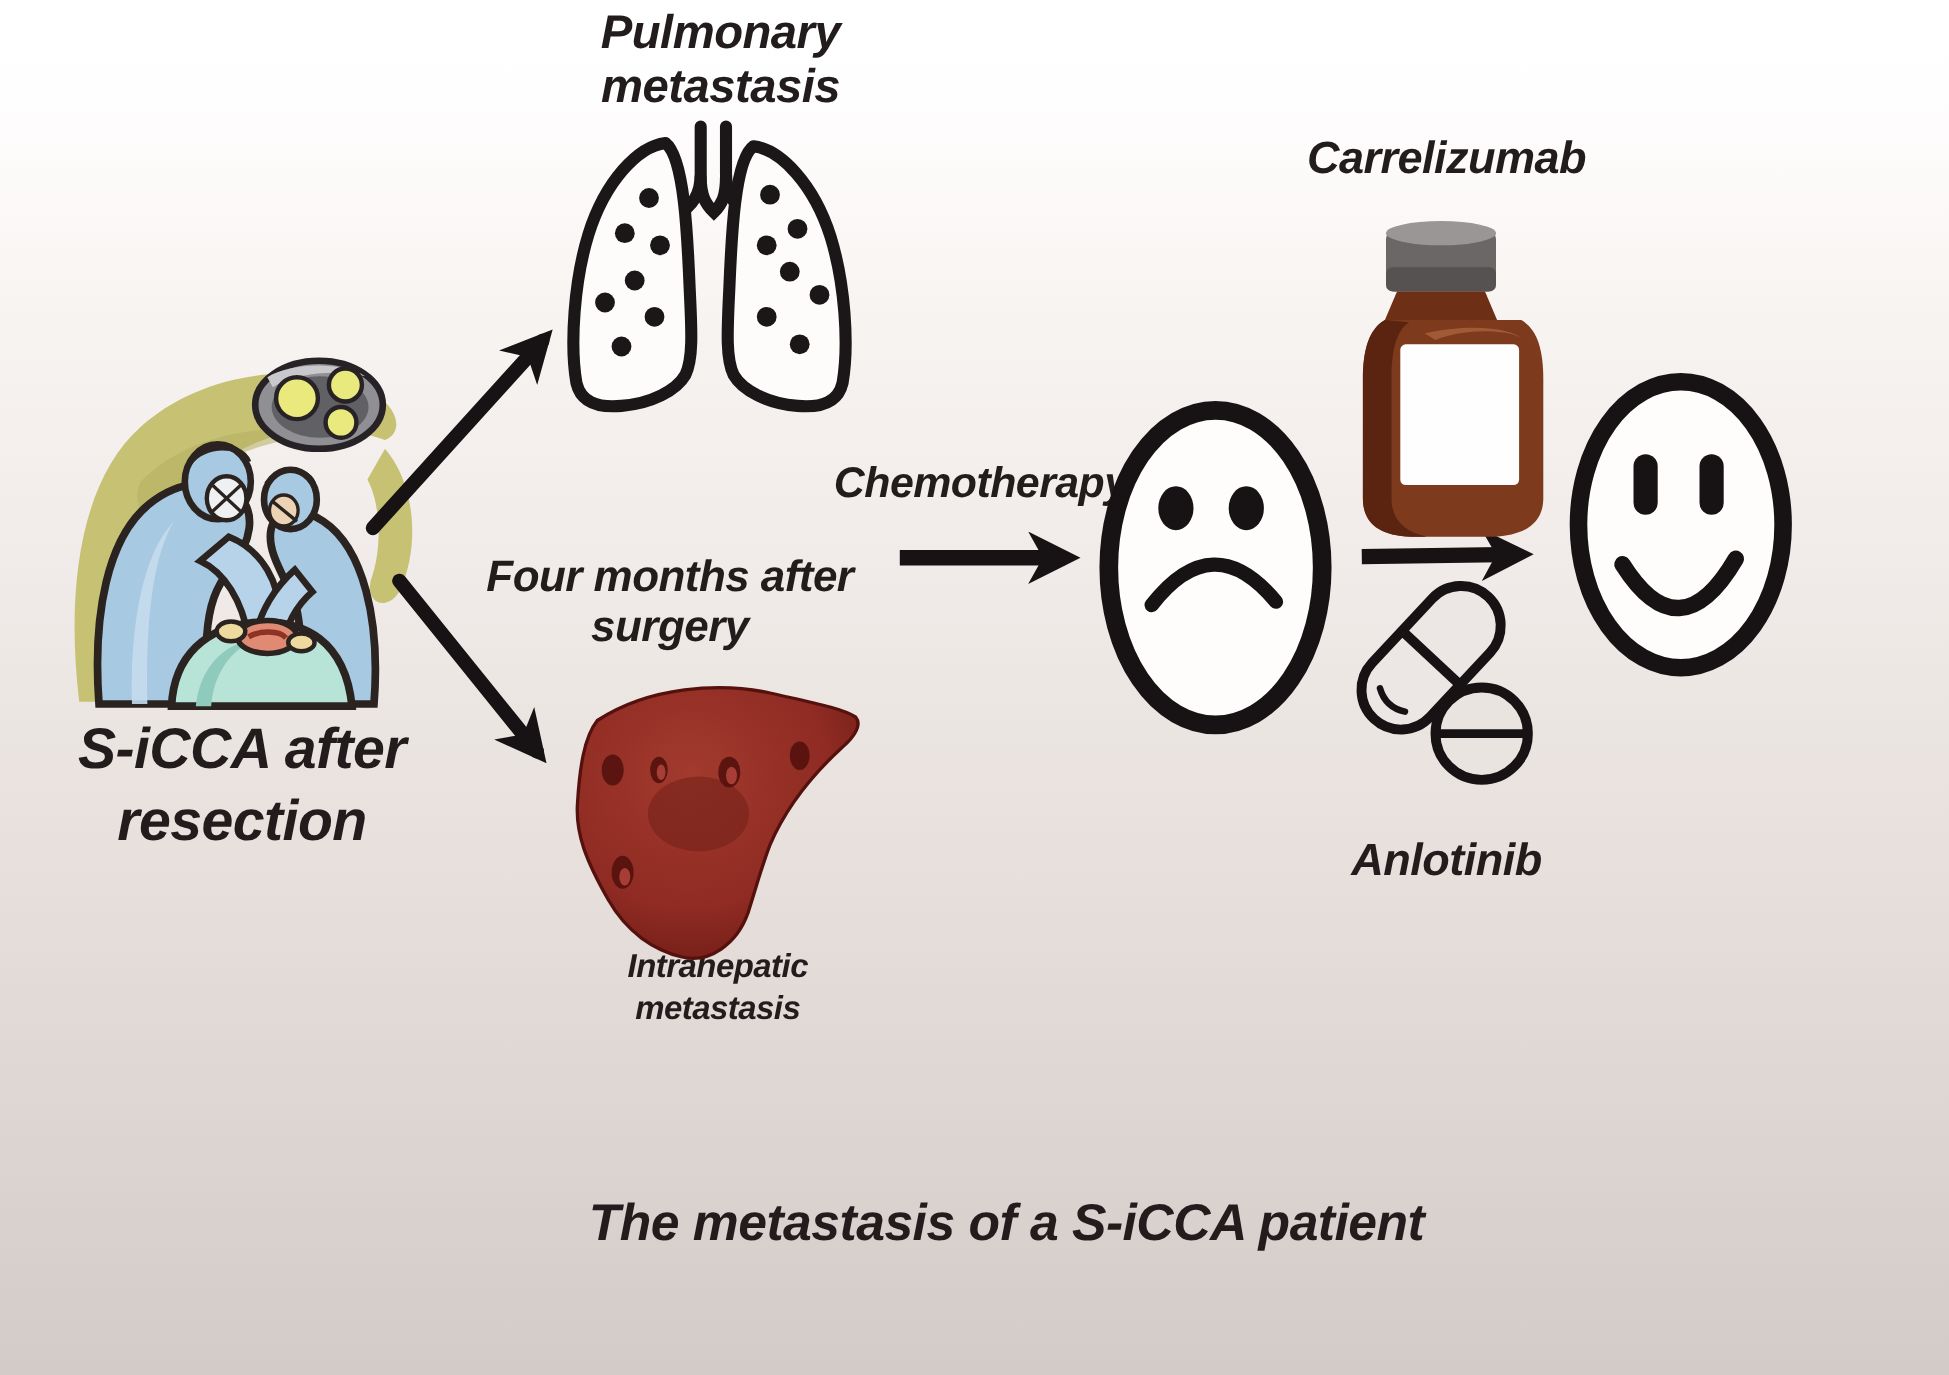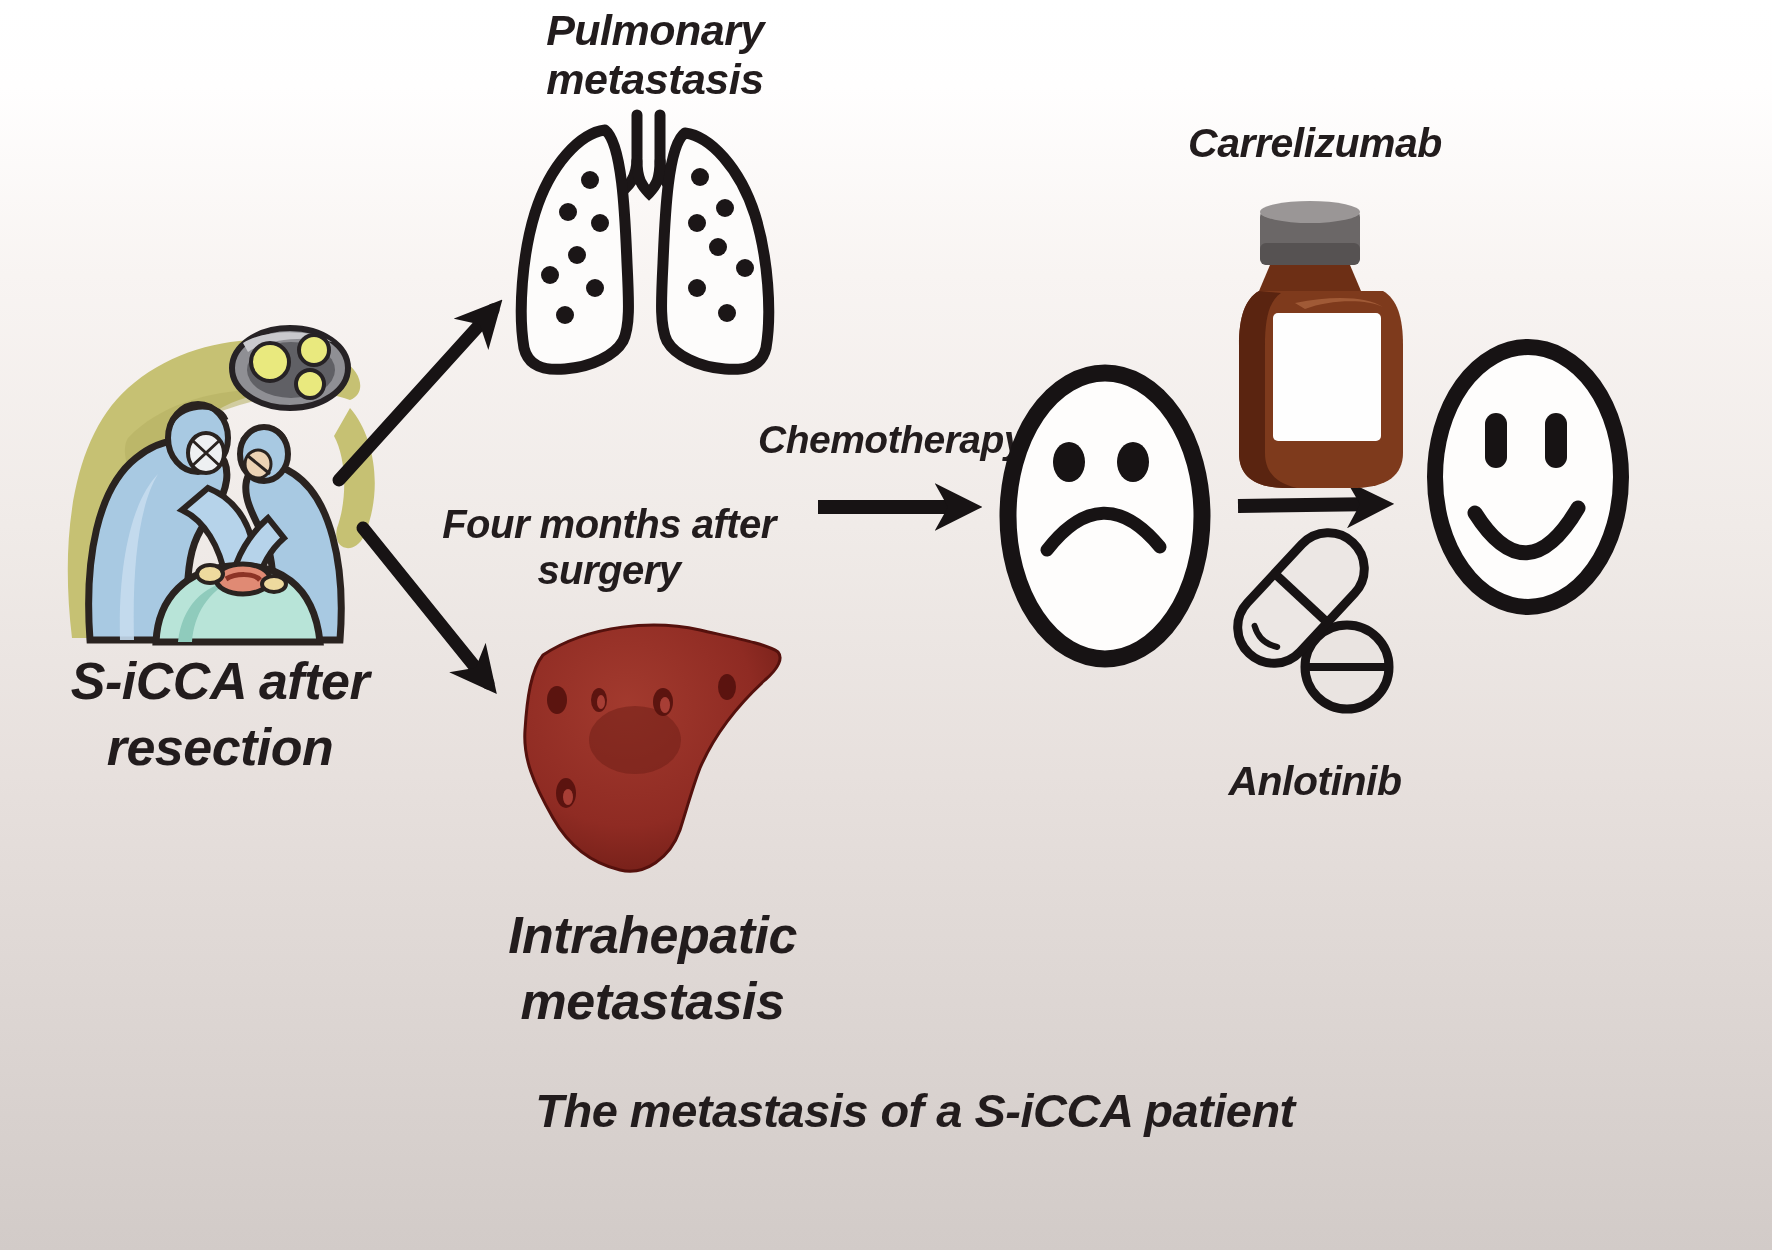--- a/index.html
+++ b/index.html
@@ -28,21 +28,21 @@
 
   <div class="label" style="left:420px;top:460px;width:378px;font-size:40px;margin-top:42px;">Four months after
 surgery</div>
 
   <div class="label" style="left:758px;top:418px;width:252px;font-size:39px;">Chemotherapy</div>
 
   <div class="label" style="left:1150px;top:120px;width:330px;font-size:41px;">Carrelizumab</div>
 
   <div class="label" style="left:1185px;top:758px;width:260px;font-size:41px;">Anlotinib</div>
 
-  <div class="label lh-wide" style="left:485px;top:902px;width:335px;font-size:52px;text-align:center;">Intrahepatic
+  <div class="label lh-wide" style="left:485px;top:860px;width:335px;font-size:30px;text-align:center;">Intrahepatic
 metastasis</div>
 
   <div class="label" style="left:430px;top:1084px;width:970px;font-size:47px;">The metastasis of a S-iCCA patient</div>
 
   <svg class="icon" style="left:490px;top:103px;" width="300" height="280" viewBox="0 0 300 280">
     <g stroke="#1b1617" stroke-width="11" fill="none" stroke-linecap="round">
       <path d="M147,12 L147,55 C147,74 140,84 124,94"></path>
       <path d="M170,12 L170,55 C170,74 177,84 193,94"></path>
       <path d="M147,58 C147,76 152,83 159,90 C166,83 170,76 170,58"></path>
     </g>

